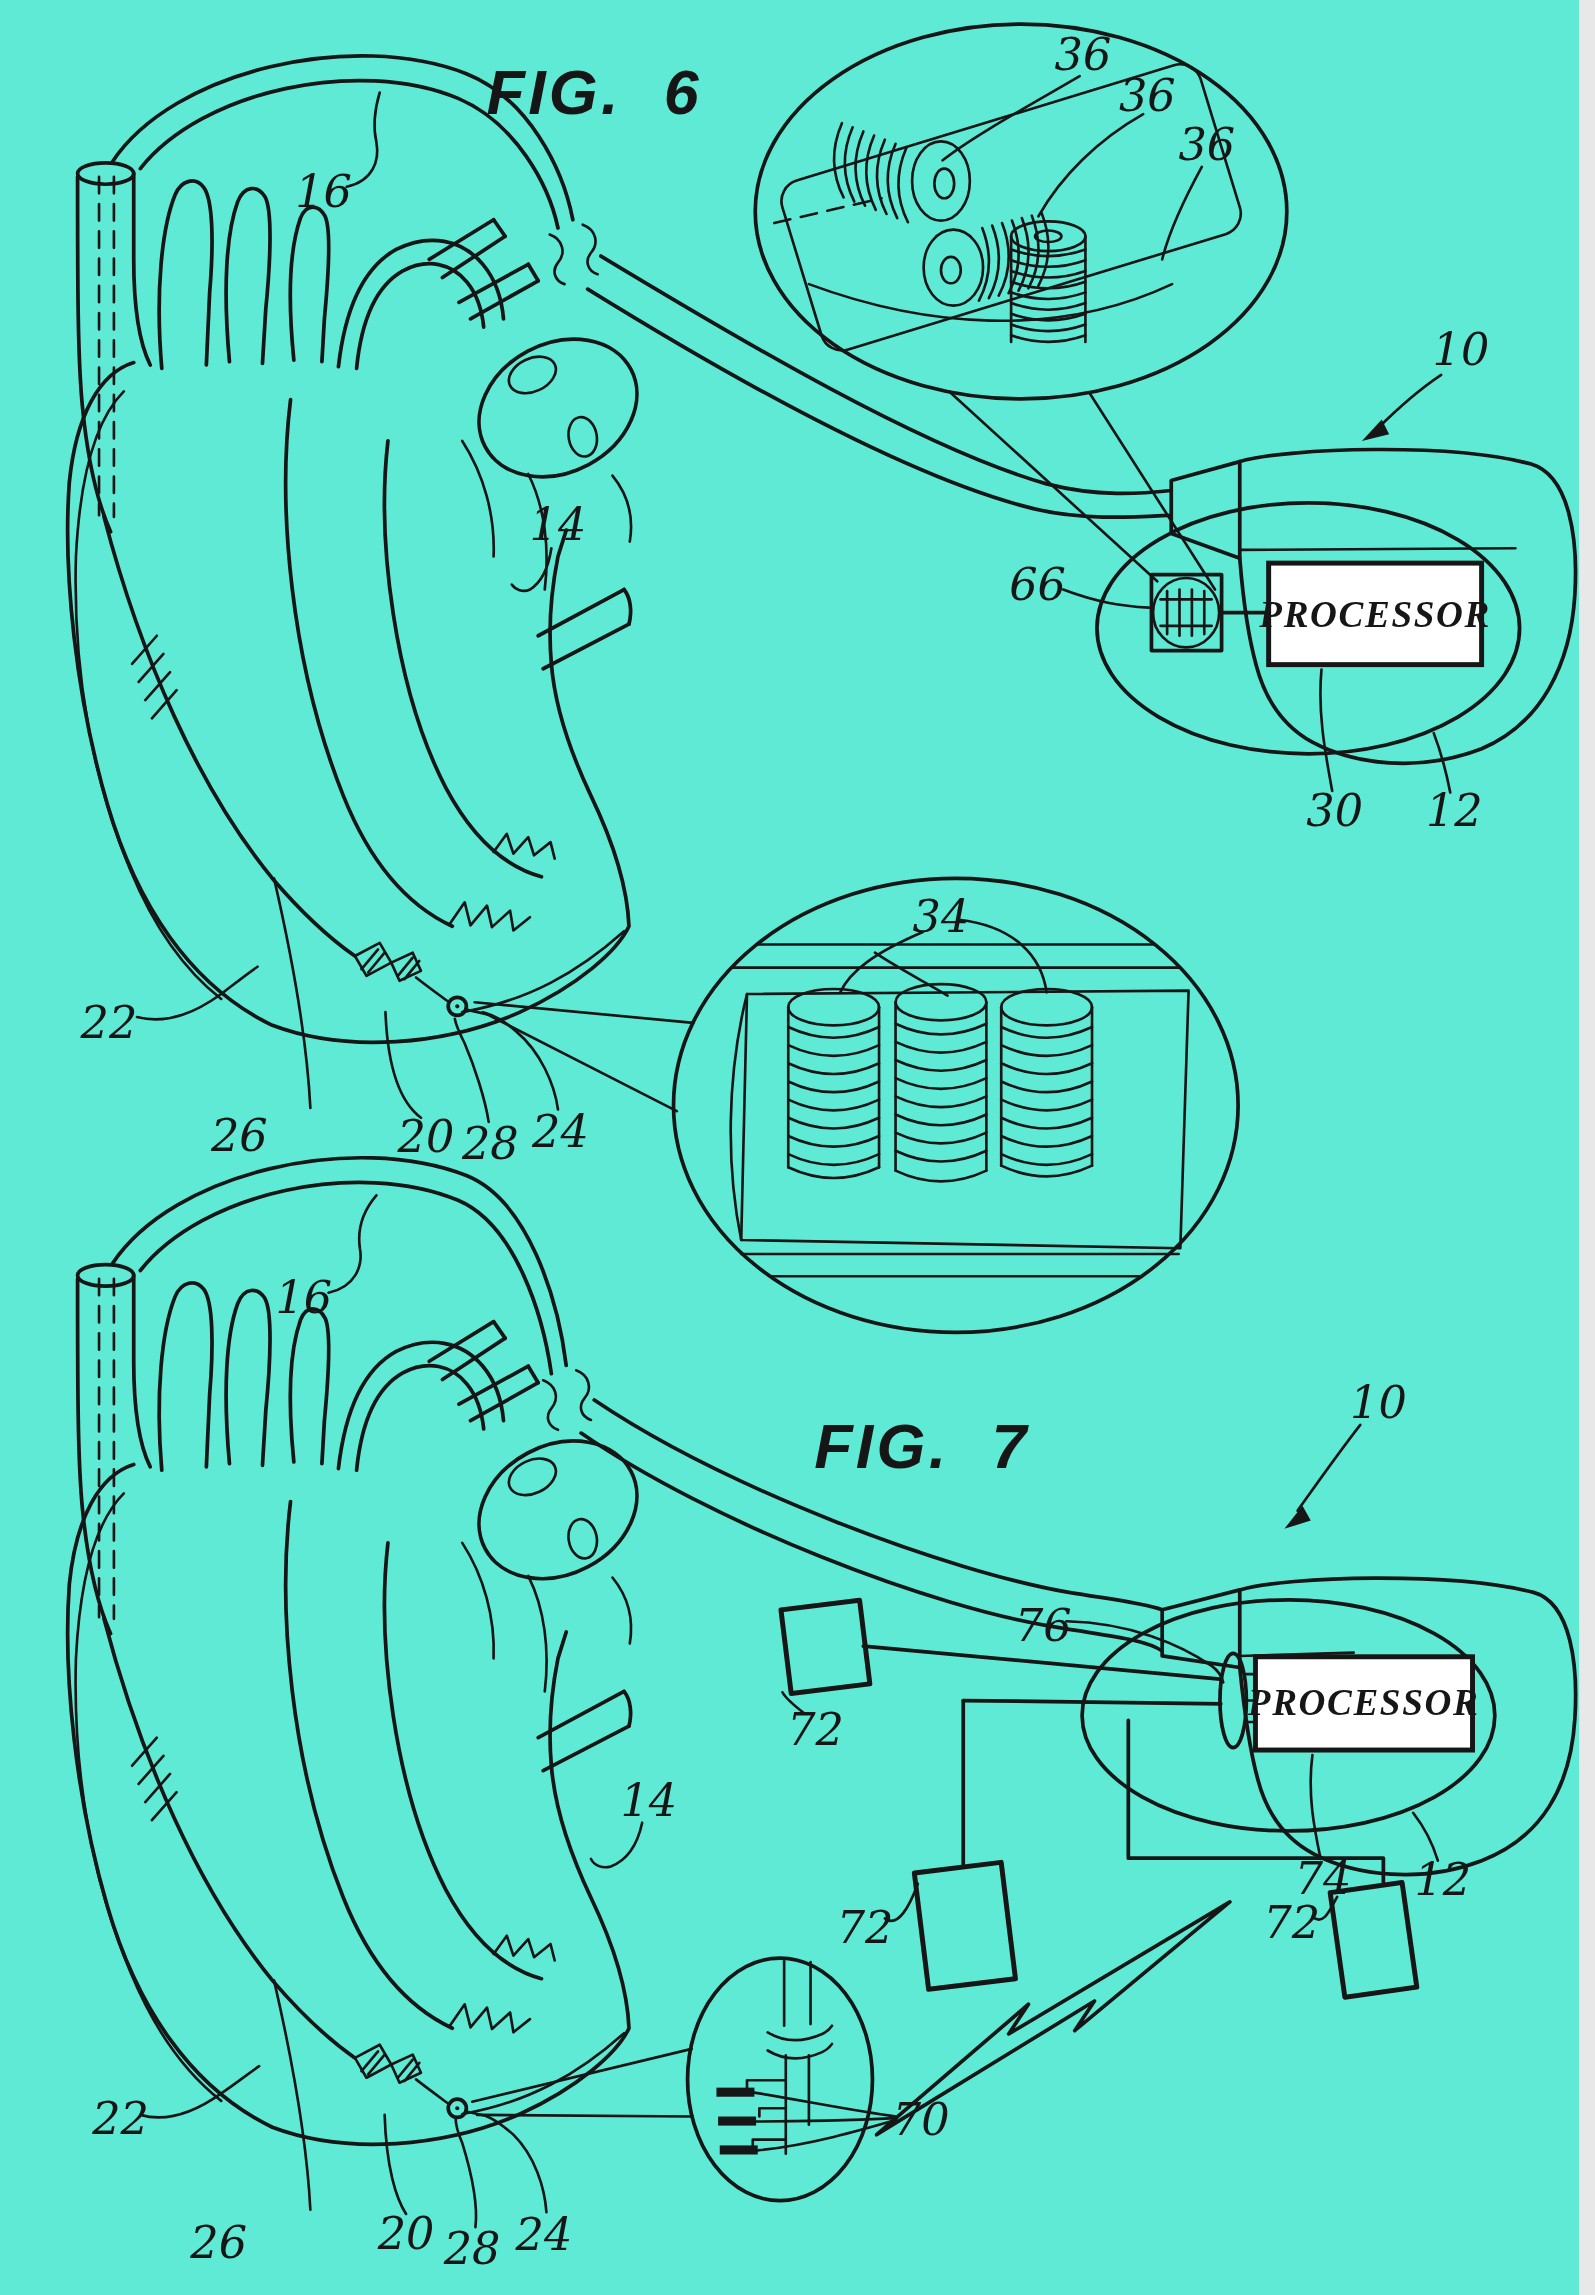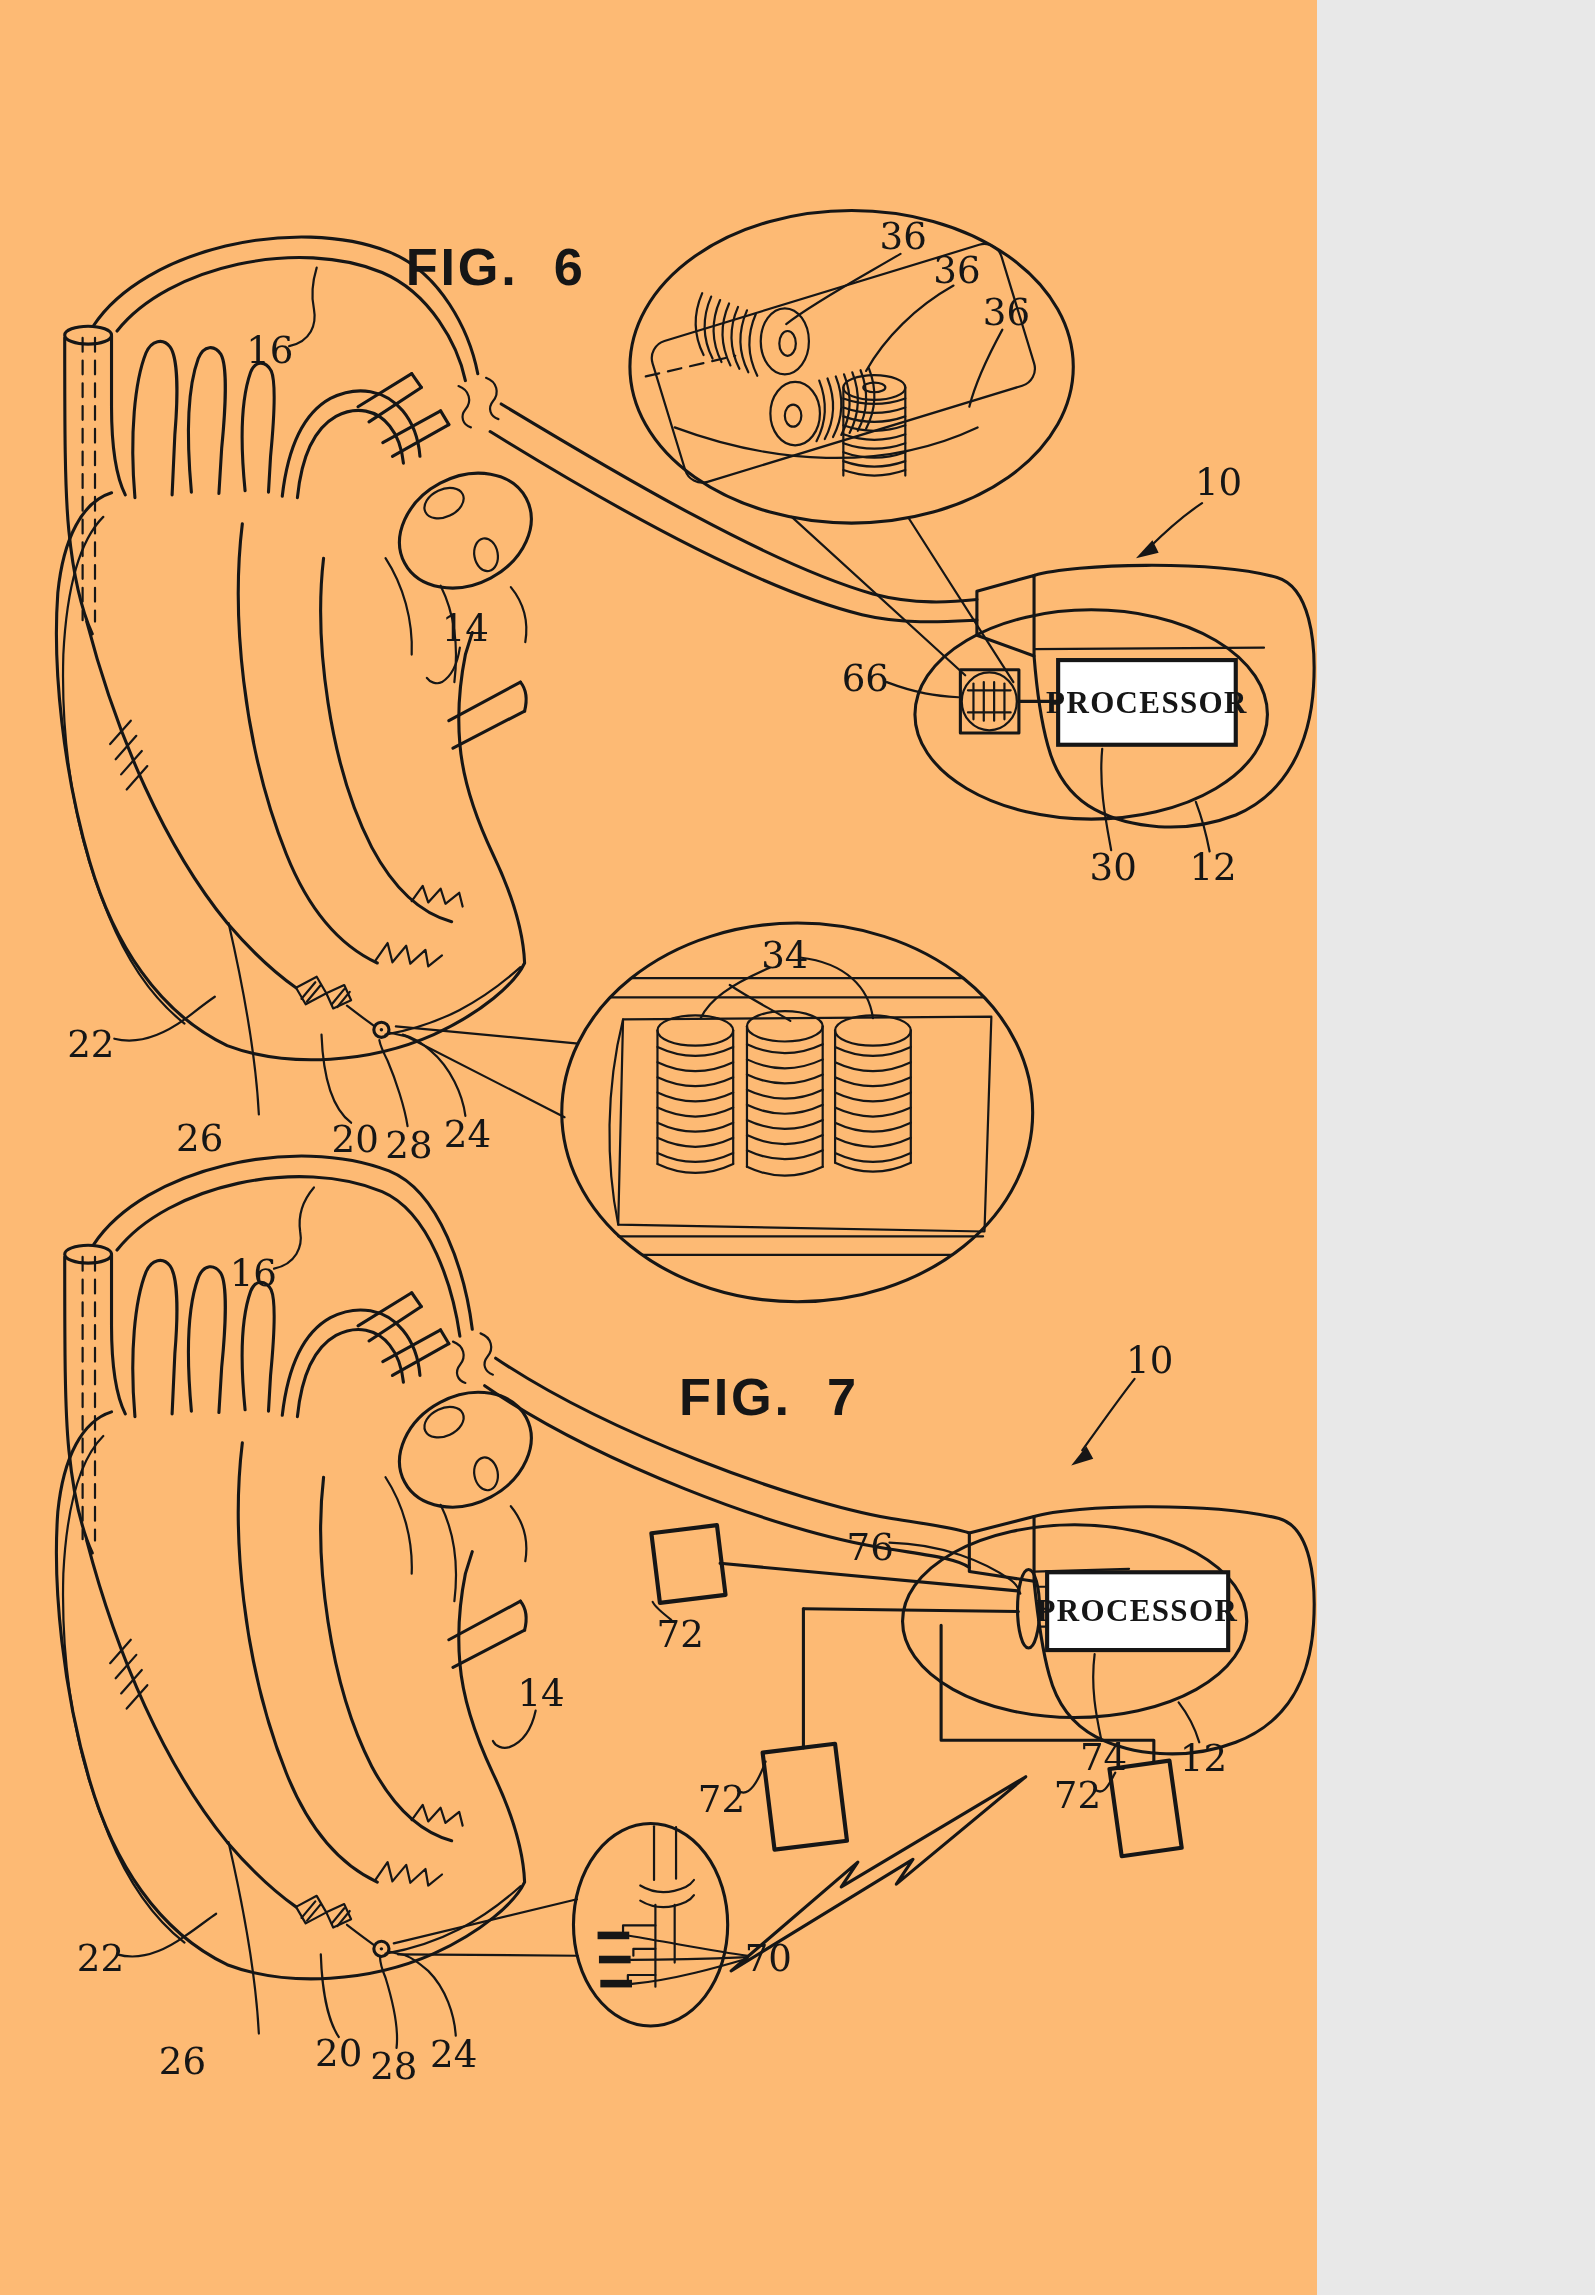--- a/index.html
+++ b/index.html
@@ -1,16 +1,16 @@
 <!DOCTYPE html>
 <html style="font-size:13.3px"><head>
 <meta charset="utf-8">
 <style>
   html,body{margin:0;padding:0;background:#e8e8e8;}
-  .page{position:relative;width:1317px;height:2295px;background:#fdba74;overflow:hidden;}
+  .page{position:relative;width:1579px;height:2295px;background:#5eead4;overflow:hidden;font-style:italic;}
   svg{display:block;width:100%;height:100%;}
   .ln{fill:none;stroke:#161616;stroke-width:4.5;stroke-linecap:round;stroke-linejoin:round;}
   .ln3{fill:none;stroke:#161616;stroke-width:3.2;stroke-linecap:round;stroke-linejoin:round;}
   .ln6{fill:none;stroke:#161616;stroke-width:6;stroke-linecap:round;stroke-linejoin:round;}
   .dash{stroke-dasharray:20 13;}
   .solidfill{fill:#161616;stroke:none;}
   .whitebox{fill:#ffffff;stroke:#161616;stroke-width:6;}
   .ref{font-family:"DejaVu Serif",serif;font-size:54px;fill:#161616;text-anchor:middle;dominant-baseline:central;}
   .fig-title{font-family:"Liberation Sans",sans-serif;font-weight:bold;font-size:76px;fill:#161616;
              text-anchor:middle;dominant-baseline:central;letter-spacing:4px;word-spacing:26px;}

